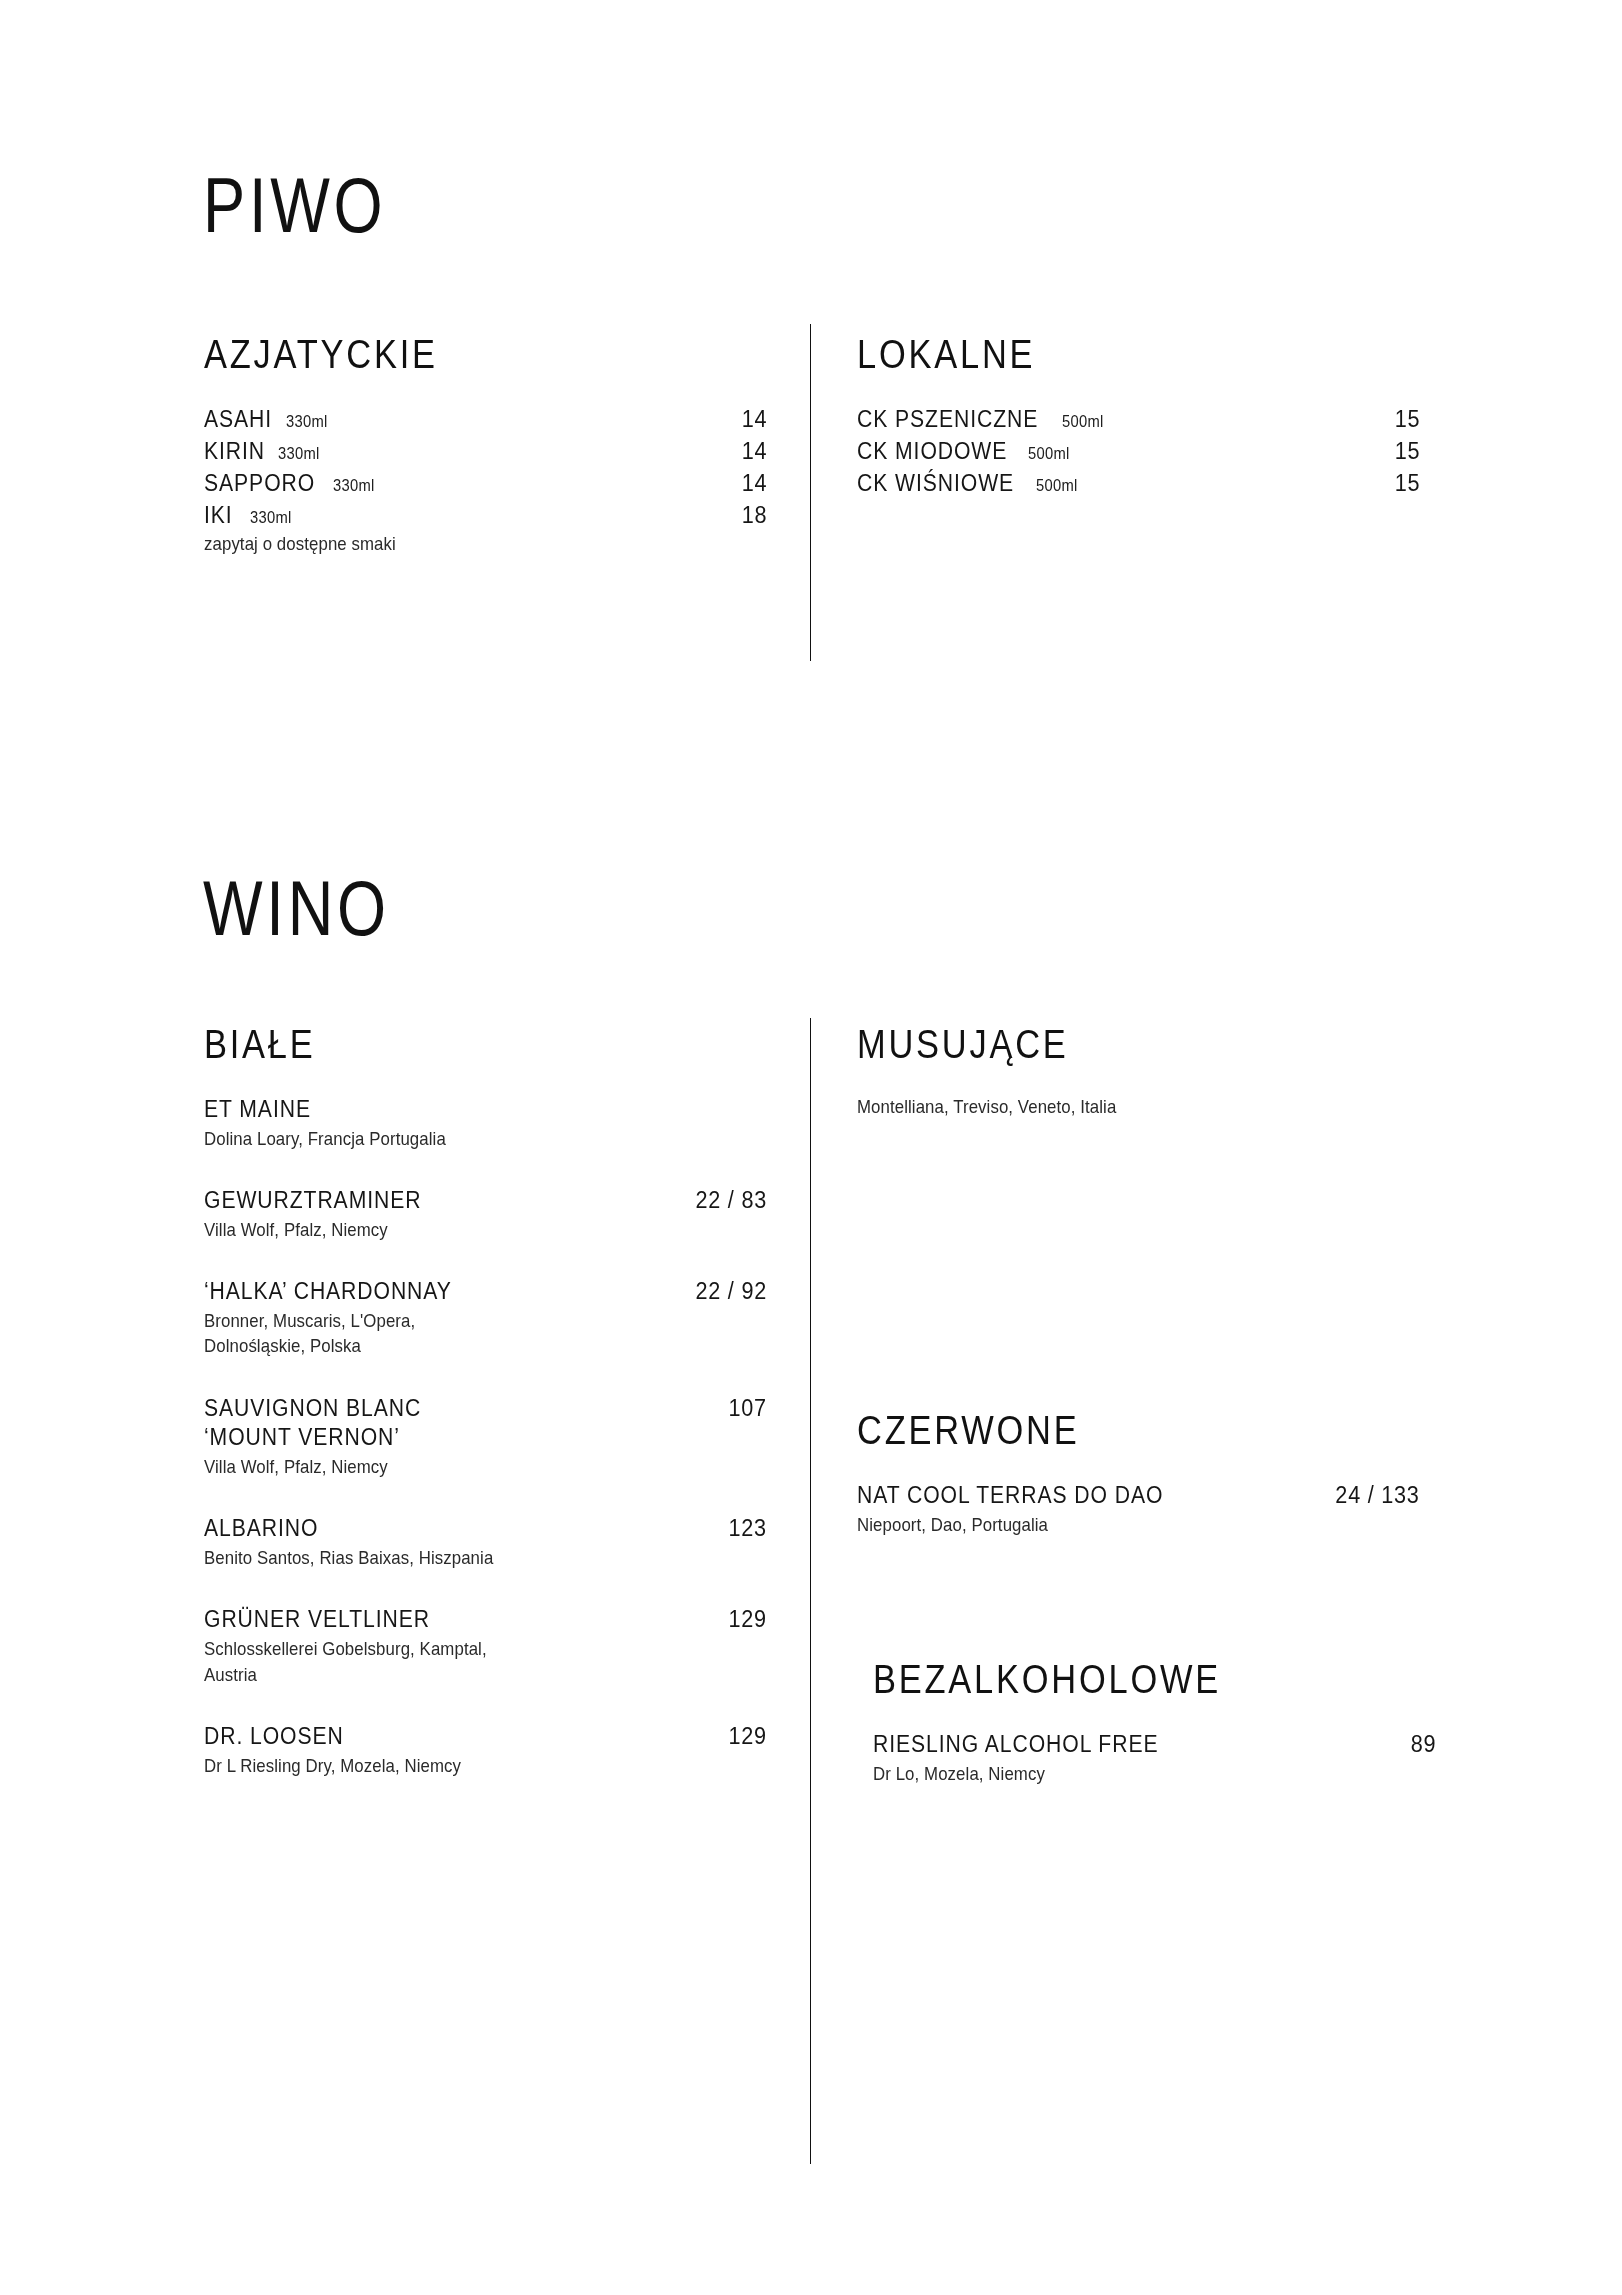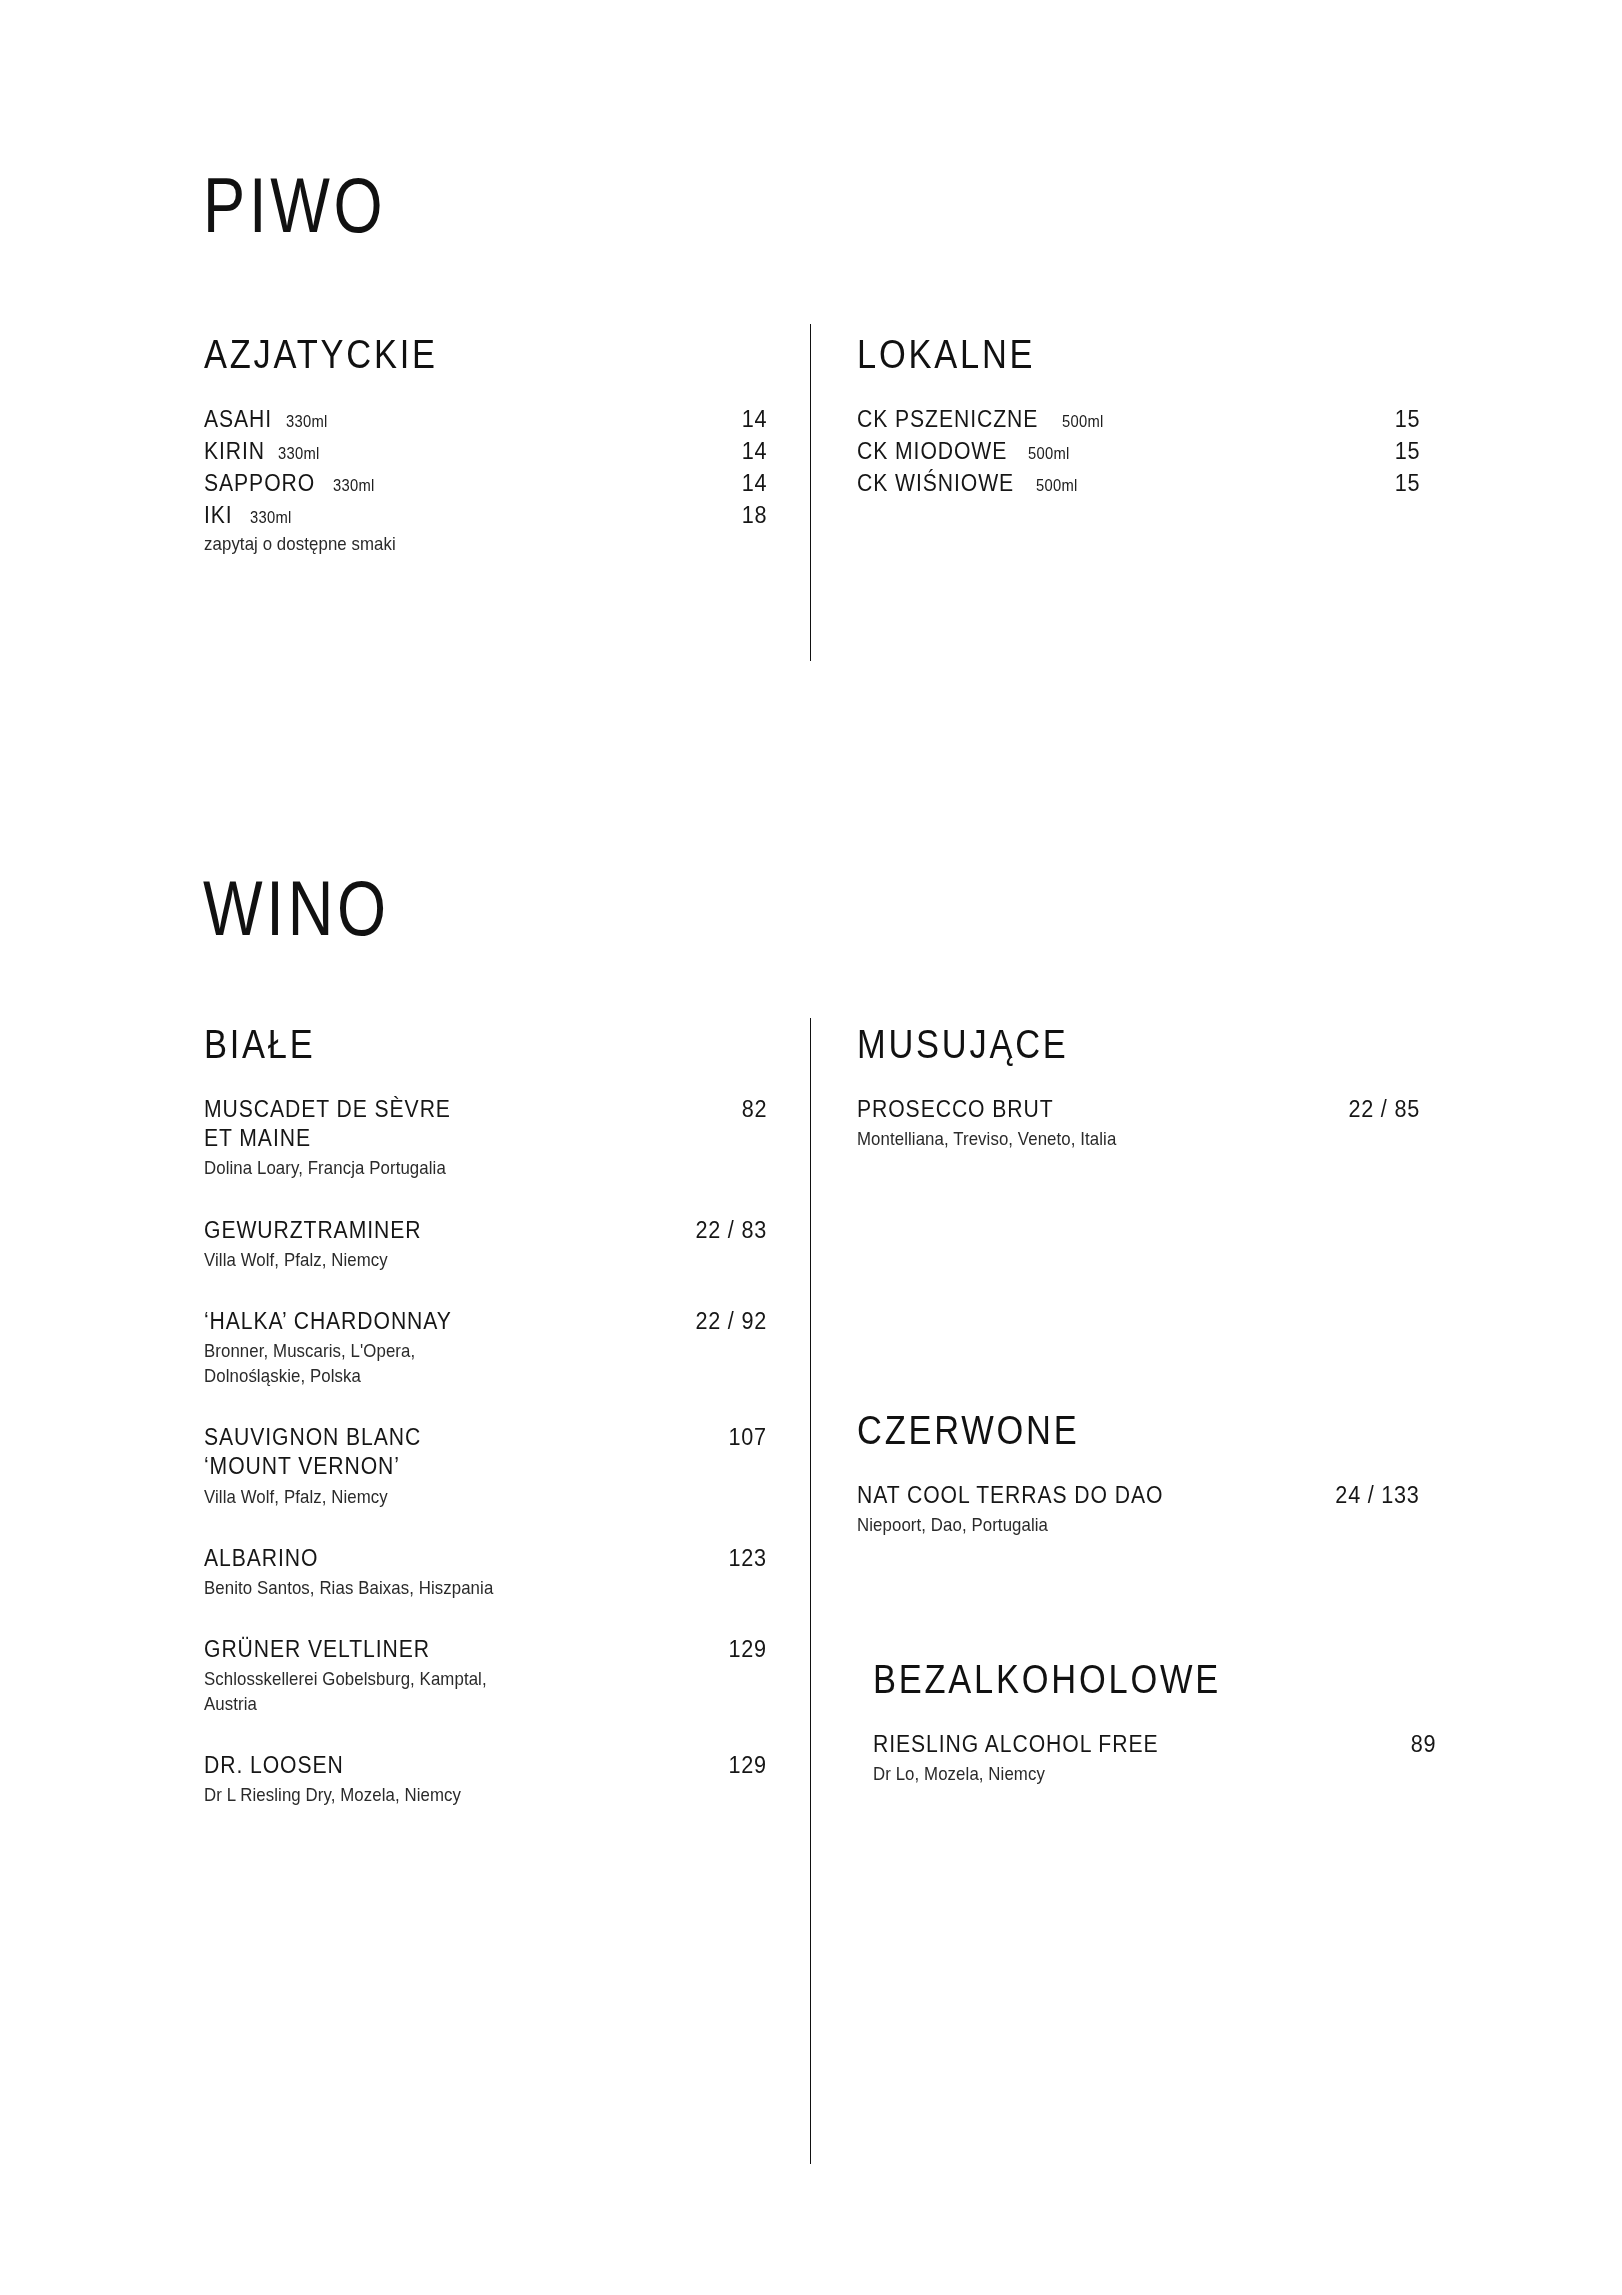--- a/index.html
+++ b/index.html
@@ -242,24 +242,20 @@
 
   <div class="mega-title" style="left:203px; top:870px;">WINO</div>
 
   <div class="divider" style="left:810px; top:1018px; height:1146px;"></div>
 
   <div class="block winelist" style="left:204px; top:1024px; width:563px;">
     <div class="group-title">BIAŁE</div>
     <div class="items">
 
       <div class="item">
-        <div class="item-line">
-          <span class="item-name">MUSCADET DE SÈVRE</span>
-          <span class="item-price">82</span>
-        </div>
         <div class="item-name wrapline">ET MAINE</div>
         <div class="item-desc">Dolina Loary, Francja Portugalia</div>
       </div>
 
       <div class="item">
         <div class="item-line">
           <span class="item-name">GEWURZTRAMINER</span>
           <span class="item-price">22 / 83</span>
         </div>
         <div class="item-desc">Villa Wolf,  Pfalz,  Niemcy</div>
@@ -309,24 +305,20 @@
       </div>
 
     </div>
   </div>
 
   <div class="block winelist" style="left:857px; top:1024px; width:563px;">
     <div class="group-title">MUSUJĄCE</div>
     <div class="items">
 
       <div class="item">
-        <div class="item-line">
-          <span class="item-name">PROSECCO BRUT</span>
-          <span class="item-price">22 / 85</span>
-        </div>
         <div class="item-desc">Montelliana, Treviso, Veneto, Italia</div>
       </div>
 
 
     </div>
   </div>
 
   <div class="block winelist" style="left:857px; top:1410px; width:563px;">
     <div class="group-title">CZERWONE</div>
     <div class="items">

